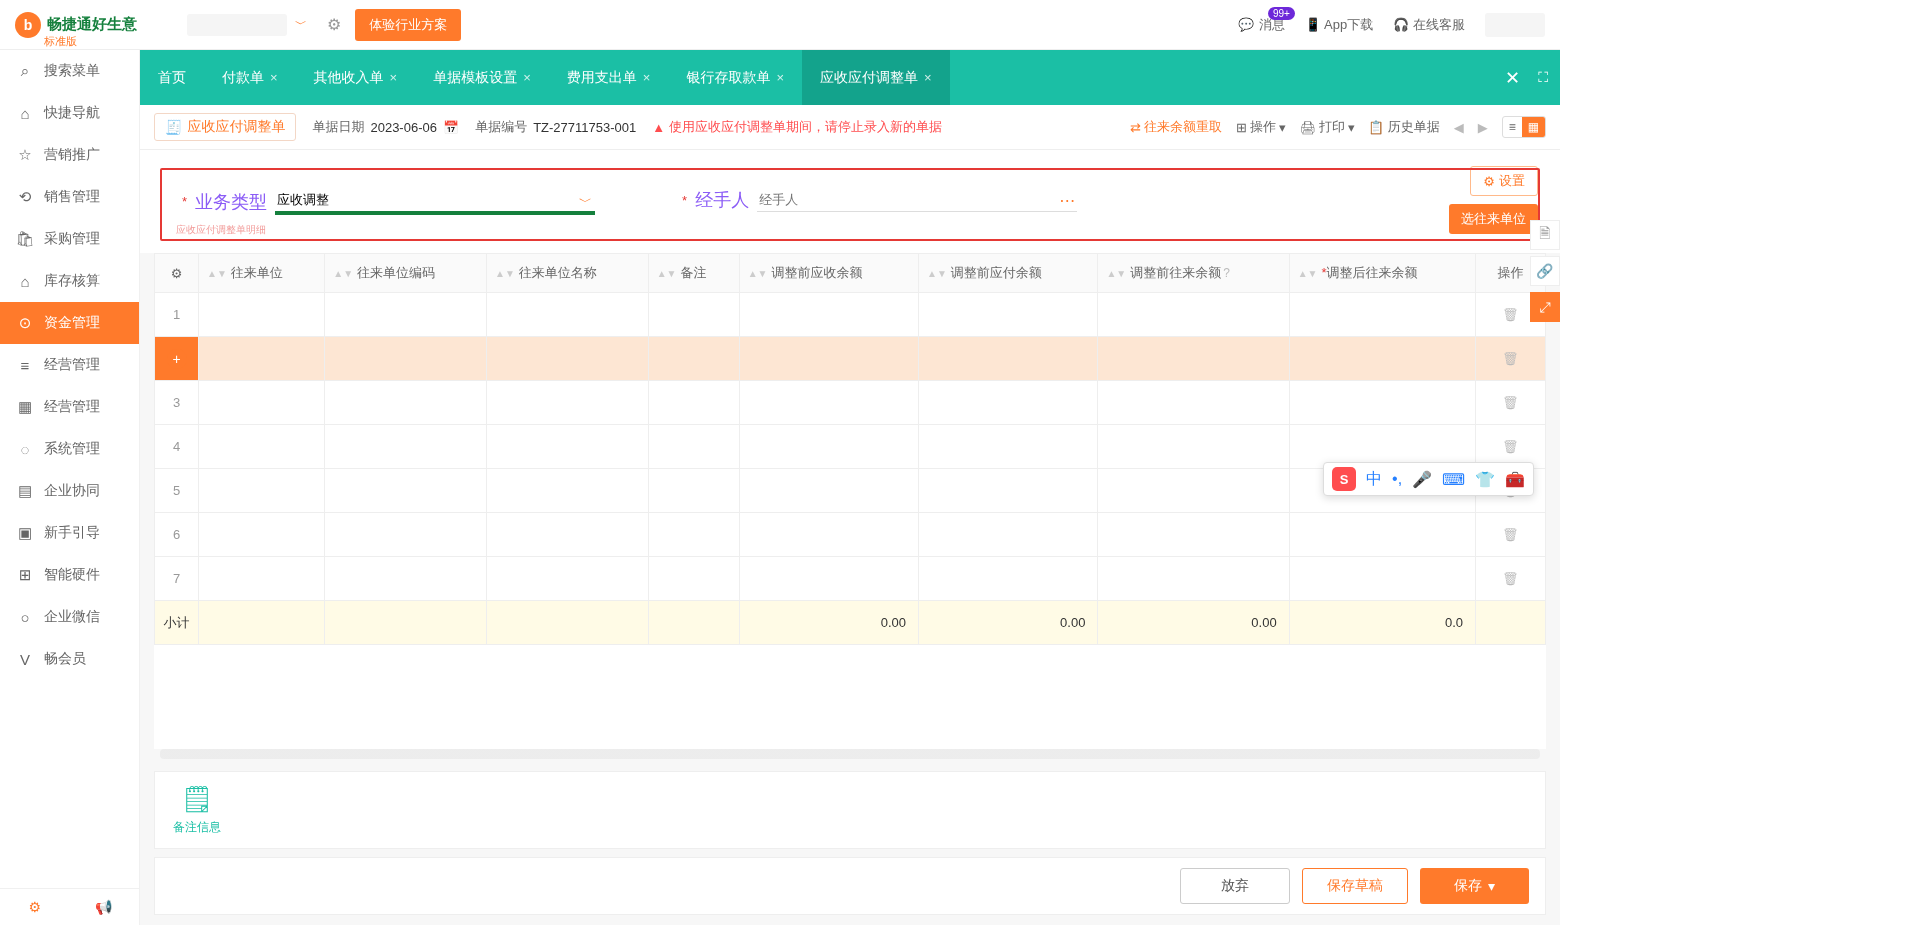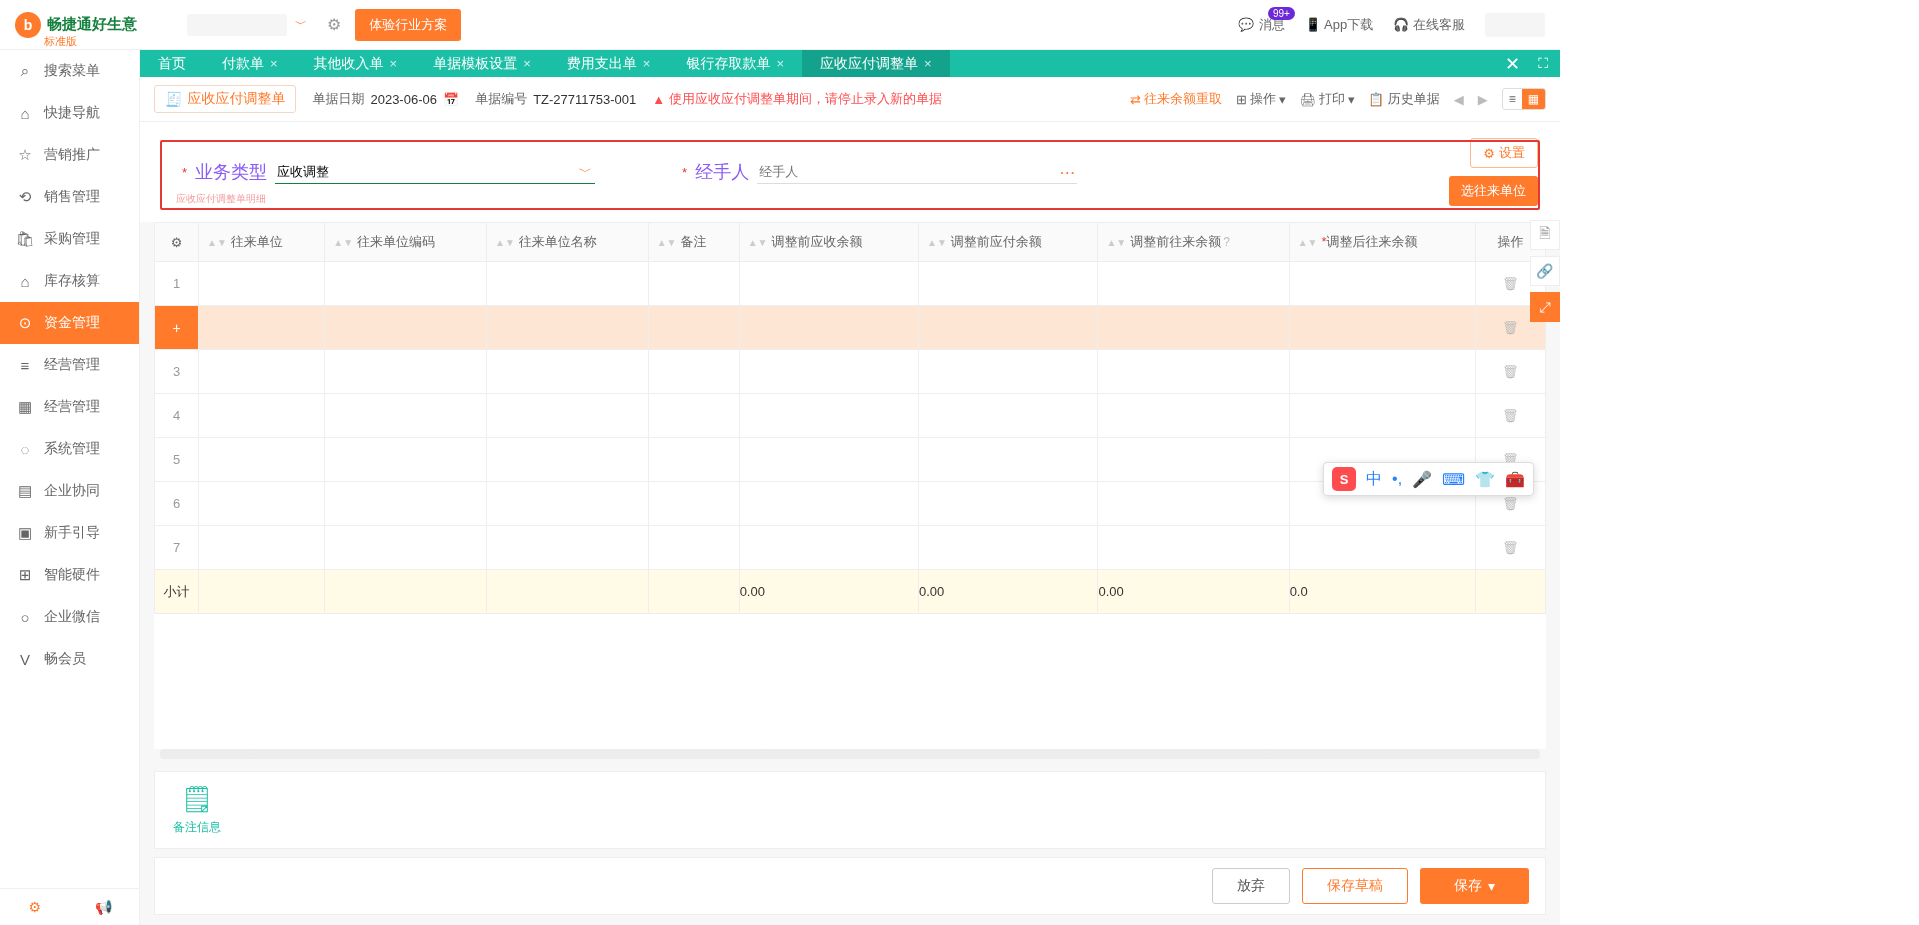--- a/index.html
+++ b/index.html
@@ -20,21 +20,21 @@
 .badge{position:absolute;top:-9px;right:-10px;background:#6d28d9;color:#fff;font-size:10px;padding:1px 5px;border-radius:8px}
 .avatar-box{width:60px;height:24px;background:#f5f5f5;border-radius:3px}
 .main{display:flex;flex:1;overflow:hidden}
 .sidebar{width:140px;background:#fff;border-right:1px solid #f0f0f0;display:flex;flex-direction:column}
 .side-item{display:flex;align-items:center;gap:10px;padding:12px 16px;color:#666;font-size:14px;cursor:pointer}
 .side-item.active{background:#ff7a2b;color:#fff}
 .side-ico{width:18px;display:inline-flex;justify-content:center;font-size:15px}
 .side-bottom{margin-top:auto;display:flex;border-top:1px solid #f0f0f0}
 .side-bottom div{flex:1;text-align:center;padding:10px;color:#ff7a2b;font-size:14px}
 .content{flex:1;display:flex;flex-direction:column;overflow:hidden;background:#f7f7f7}
-.tabs{height:27px;background:#1bbfa5;display:flex;align-items:center;color:#fff;position:relative}
+.tabs{height:55px;background:#1bbfa5;display:flex;align-items:center;color:#fff;position:relative}
 .tab{padding:0 18px;height:100%;display:flex;align-items:center;gap:6px;font-size:14px;cursor:pointer}
 .tab.active{background:#13a38c}
 .tab-x{font-size:13px;opacity:.8}
 .tab-close-all{position:absolute;right:40px;color:#fff;font-size:18px;cursor:pointer}
 .tab-expand{position:absolute;right:12px;color:#fff;font-size:14px;cursor:pointer}
 .doc-header{background:#fff;padding:8px 14px;display:flex;align-items:center;gap:16px;flex-wrap:wrap;border-bottom:1px solid #eee}
 .doc-tag{display:flex;align-items:center;gap:5px;color:#ff7a2b;font-size:14px;padding:4px 10px;border:1px solid #f3d7c6;border-radius:3px}
 .doc-meta{display:flex;align-items:center;gap:6px;font-size:13px;color:#666}
 .doc-meta .v{color:#333;font-weight:400}
 .doc-meta .ico{color:#ff7a2b}
@@ -44,47 +44,47 @@
 .doc-actions span{cursor:pointer;display:flex;align-items:center;gap:3px}
 .orange-link{color:#ff7a2b}
 .view-toggle{display:flex;border:1px solid #ddd;border-radius:3px;overflow:hidden}
 .view-toggle div{padding:3px 6px;font-size:12px}
 .view-toggle .on{background:#ff7a2b;color:#fff}
 .form-area{background:#fff;padding:18px 20px 12px;position:relative}
 .red-box{border:2px solid #e53935;border-radius:2px;padding:18px 20px 24px;display:flex;gap:90px;align-items:flex-start;position:relative}
 .form-field{display:flex;align-items:center;gap:8px}
 .req{color:#e53935}
 .field-label{color:#8b5cf6;font-size:18px}
-.field-input{width:320px;border:none;border-bottom:1px solid #15803d;padding:4px 2px;font-size:13px;outline:none}
+.field-input{width:320px;border:none;border-bottom:4px solid #15803d;padding:4px 2px;font-size:13px;outline:none}
 .field-input.plain{border-bottom:1px solid #ddd}
 .field-chev{color:#ff7a2b;margin-left:-24px;pointer-events:none}
 .field-dots{color:#ff7a2b;margin-left:-26px;font-size:16px;pointer-events:none}
 .detail-label{color:#e53935;font-size:10px;position:absolute;left:14px;bottom:2px;opacity:.5}
 .right-tools{position:absolute;right:22px;top:16px;display:flex;flex-direction:column;gap:8px;align-items:flex-end}
 .outline-btn{border:1px solid #ffb98a;color:#ff7a2b;background:#fff;padding:5px 12px;border-radius:3px;cursor:pointer;display:flex;align-items:center;gap:4px;font-size:13px}
 .solid-orange{background:#ff7a2b;color:#fff;border:none;padding:6px 12px;border-radius:3px;cursor:pointer;font-size:13px}
 .table-wrap{background:#fff;margin:0 14px;flex:1;overflow:auto;position:relative}
 table{width:100%;border-collapse:collapse;font-size:13px}
 th{background:#fafafa;border:1px solid #eee;padding:10px 8px;color:#666;font-weight:normal;text-align:left;position:relative}
 th .sort{color:#ccc;font-size:10px;margin-right:4px;display:inline-flex;flex-direction:column;line-height:6px;vertical-align:middle}
 td{border:1px solid #eee;padding:0;height:44px;text-align:center;color:#666}
 .row-num{width:44px;text-align:center;color:#999}
 tr.active-row td{background:#fde6d3}
 tr.active-row .row-num{background:#ff7a2b}
 .add-circle{width:20px;height:20px;border-radius:50%;background:#ff7a2b;color:#fff;display:inline-flex;align-items:center;justify-content:center;font-size:14px}
 .del-ico{color:#bbb;cursor:pointer}
 tr.subtotal td{background:#fffbe6;font-weight:500;color:#333}
-.num-r{text-align:left;padding-right:12px}
+.num-r{text-align:right;padding-right:12px}
 .scroll-hint{height:10px;background:linear-gradient(#ddd,#ddd);margin:0 20px 4px;border-radius:4px;opacity:.4}
 .remark-bar{background:#fff;margin:8px 14px 0;display:flex;align-items:center;padding:12px 18px;gap:18px;border:1px solid #eee}
 .remark-ico{display:flex;flex-direction:column;align-items:center;gap:4px;color:#1bbfa5;font-size:12px}
 .remark-ico .big{font-size:26px}
 .remark-input{flex:1;border:none;outline:none;font-size:13px;color:#999}
 .footer{background:#fff;margin:8px 14px 10px;display:flex;justify-content:flex-end;gap:12px;padding:10px 16px;border:1px solid #eee}
-.btn-ghost{border:1px solid #ccc;background:#fff;color:#555;padding:8px 24px;border-radius:3px;cursor:pointer;font-size:14px}
+.btn-ghost{border:1px solid #ccc;background:#fff;color:#555;padding:8px 40px;border-radius:3px;cursor:pointer;font-size:14px}
 .btn-outline-o{border:1px solid #ff7a2b;background:#fff;color:#ff7a2b;padding:8px 24px;border-radius:3px;cursor:pointer;font-size:14px}
 .btn-solid-o{border:none;background:#ff7a2b;color:#fff;padding:8px 34px;border-radius:3px;cursor:pointer;font-size:14px;display:flex;align-items:center;gap:6px}
 .right-rail{position:absolute;right:0;top:220px;display:flex;flex-direction:column;gap:6px}
 .rail-btn{width:30px;height:30px;background:#fff;border:1px solid #eee;display:flex;align-items:center;justify-content:center;color:#999;font-size:14px}
 .rail-btn.orange{background:#ff7a2b;border-color:#ff7a2b;color:#fff}
 .ime-bar{position:absolute;right:26px;top:462px;background:#fff;border:1px solid #ddd;border-radius:4px;display:flex;align-items:center;padding:4px 8px;gap:10px;box-shadow:0 2px 8px rgba(0,0,0,.15)}
 .ime-logo{width:24px;height:24px;background:#ff4d4f;border-radius:5px;color:#fff;display:flex;align-items:center;justify-content:center;font-weight:bold}
 .ime-ico{color:#2680ff;font-size:16px}
 .q-ico{color:#bbb;font-size:12px;margin-left:2px}
 </style>

